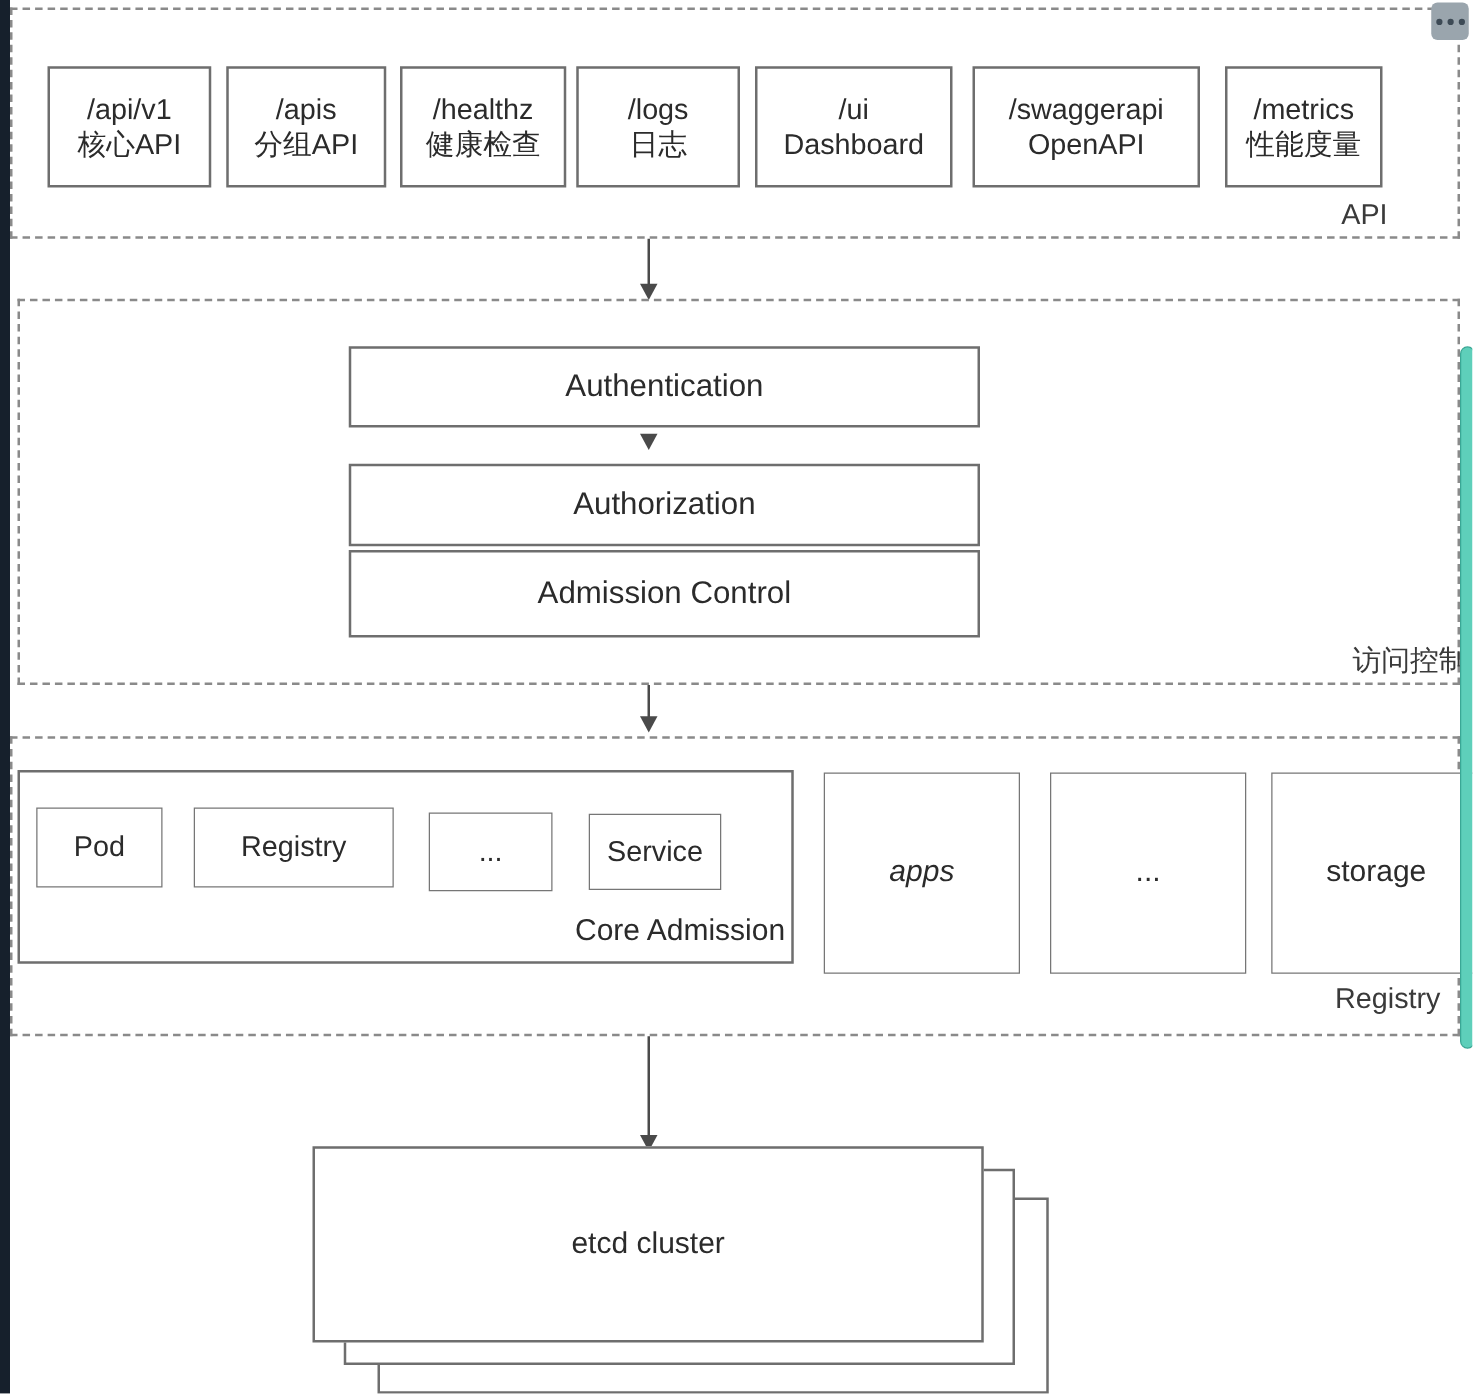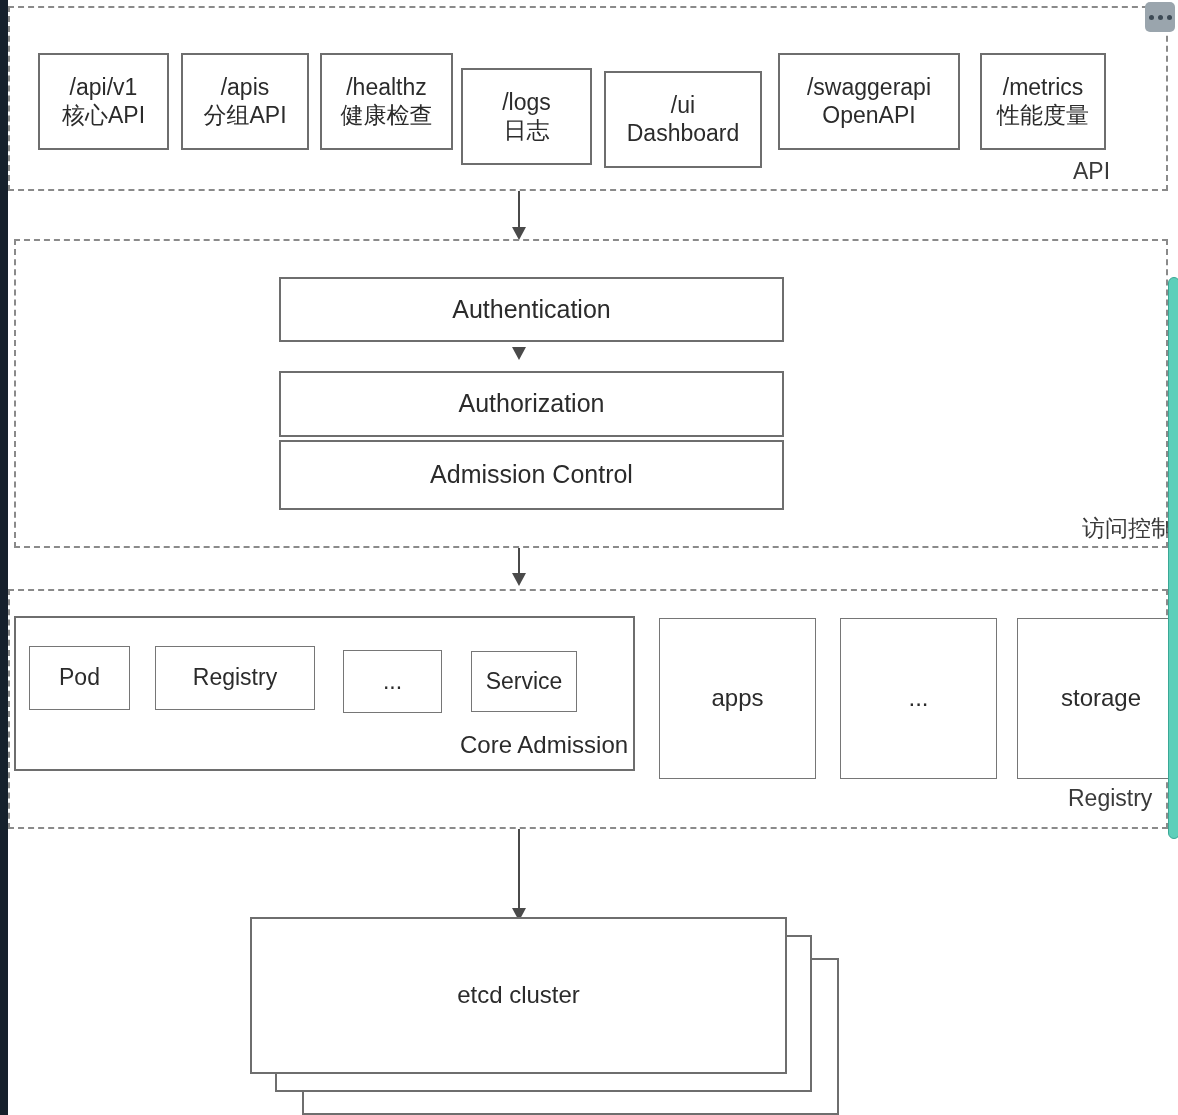--- a/index.html
+++ b/index.html
@@ -143,25 +143,25 @@
 核心API</span>
   </div>
   <div class="node api-node" style="left:181px; top:53px; width:128px; height:97px;">
     <span class="node-text">/apis
 分组API</span>
   </div>
   <div class="node api-node" style="left:320px; top:53px; width:133px; height:97px;">
     <span class="node-text">/healthz
 健康检查</span>
   </div>
-  <div class="node api-node" style="left:461px; top:68px; width:131px; height:97px;">
+  <div class="node api-node" style="left:461px; top:53px; width:131px; height:97px;">
     <span class="node-text">/logs
 日志</span>
   </div>
-  <div class="node api-node" style="left:604px; top:71px; width:158px; height:97px;">
+  <div class="node api-node" style="left:604px; top:53px; width:158px; height:97px;">
     <span class="node-text">/ui
 Dashboard</span>
   </div>
   <div class="node api-node" style="left:980px; top:53px; width:126px; height:97px;">
     <span class="node-text">/metrics
 性能度量</span>
   </div>
   <div class="node api-node" style="left:778px; top:53px; width:182px; height:97px;">
     <span class="node-text">/swaggerapi
 OpenAPI</span>
@@ -211,21 +211,21 @@
   </div>
   <div class="node thin reg-inner" style="left:343px; top:650px; width:99px; height:63px;">
     <span class="node-text">...</span>
   </div>
   <div class="node thin reg-inner" style="left:471px; top:651px; width:106px; height:61px;">
     <span class="node-text">Service</span>
   </div>
 
   <div class="subbox-label" style="left:460px; top:733px;">Core Admission</div>
 
-  <div class="node thin reg-group-node" style="left:659px; top:618px; width:157px; height:161px;">
+  <div class="node thin reg-group-node" style="left:659px; top:618px; width:157px; height:161px;font-style:italic;">
     <span class="node-text">apps</span>
   </div>
   <div class="node thin reg-group-node" style="left:840px; top:618px; width:157px; height:161px;">
     <span class="node-text">...</span>
   </div>
   <div class="node thin reg-group-node" style="left:1017px; top:618px; width:168px; height:161px;">
     <span class="node-text">storage</span>
   </div>
 
   <div class="group-label" style="left:1068px; top:787px;">Registry</div>

